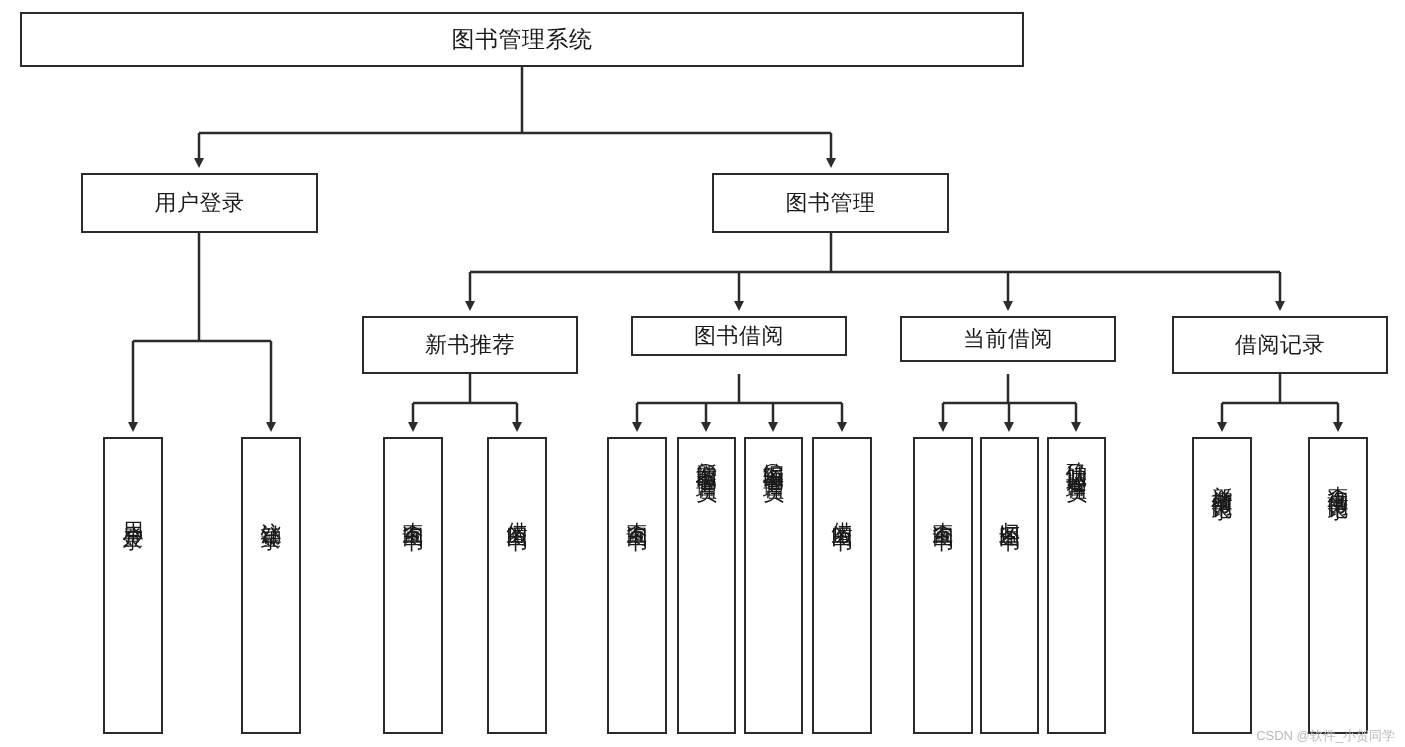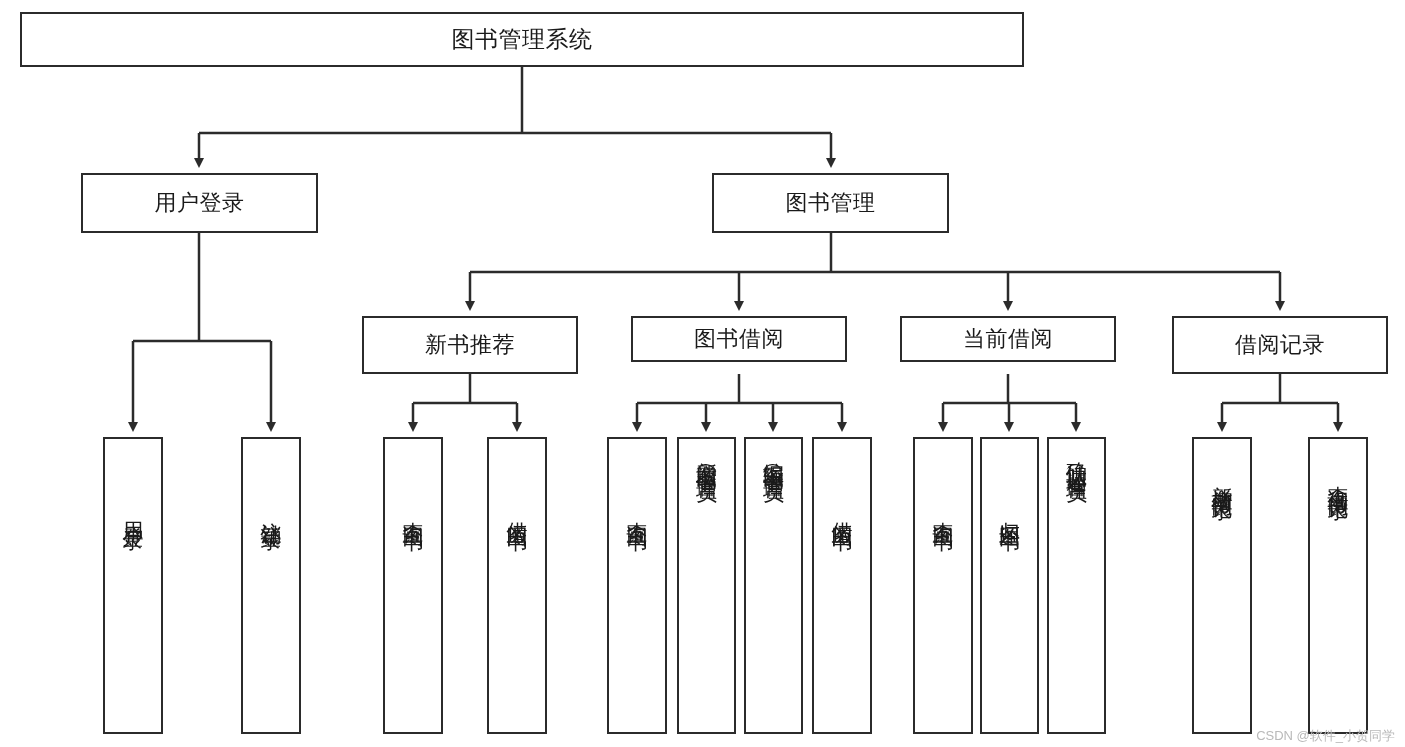--- a/index.html
+++ b/index.html
@@ -141,21 +141,21 @@
   </div>
 
   <div class="node horiz" style="left:712px; top:173px; width:237px; height:60px;">
     <span class="label">图书管理</span>
   </div>
 
   <div class="node horiz" style="left:362px; top:316px; width:216px; height:58px;">
     <span class="label">新书推荐</span>
   </div>
 
-  <div class="node horiz" style="left:631px; top:316px; width:216px; height:46px;">
+  <div class="node horiz" style="left:631px; top:316px; width:216px; height:40px;">
     <span class="label">图书借阅</span>
   </div>
 
   <div class="node horiz" style="left:900px; top:316px; width:216px; height:46px;">
     <span class="label">当前借阅</span>
   </div>
 
   <div class="node horiz" style="left:1172px; top:316px; width:216px; height:58px;font-family:Liberation Serif, serif;">
     <span class="label">借阅记录</span>
   </div>

